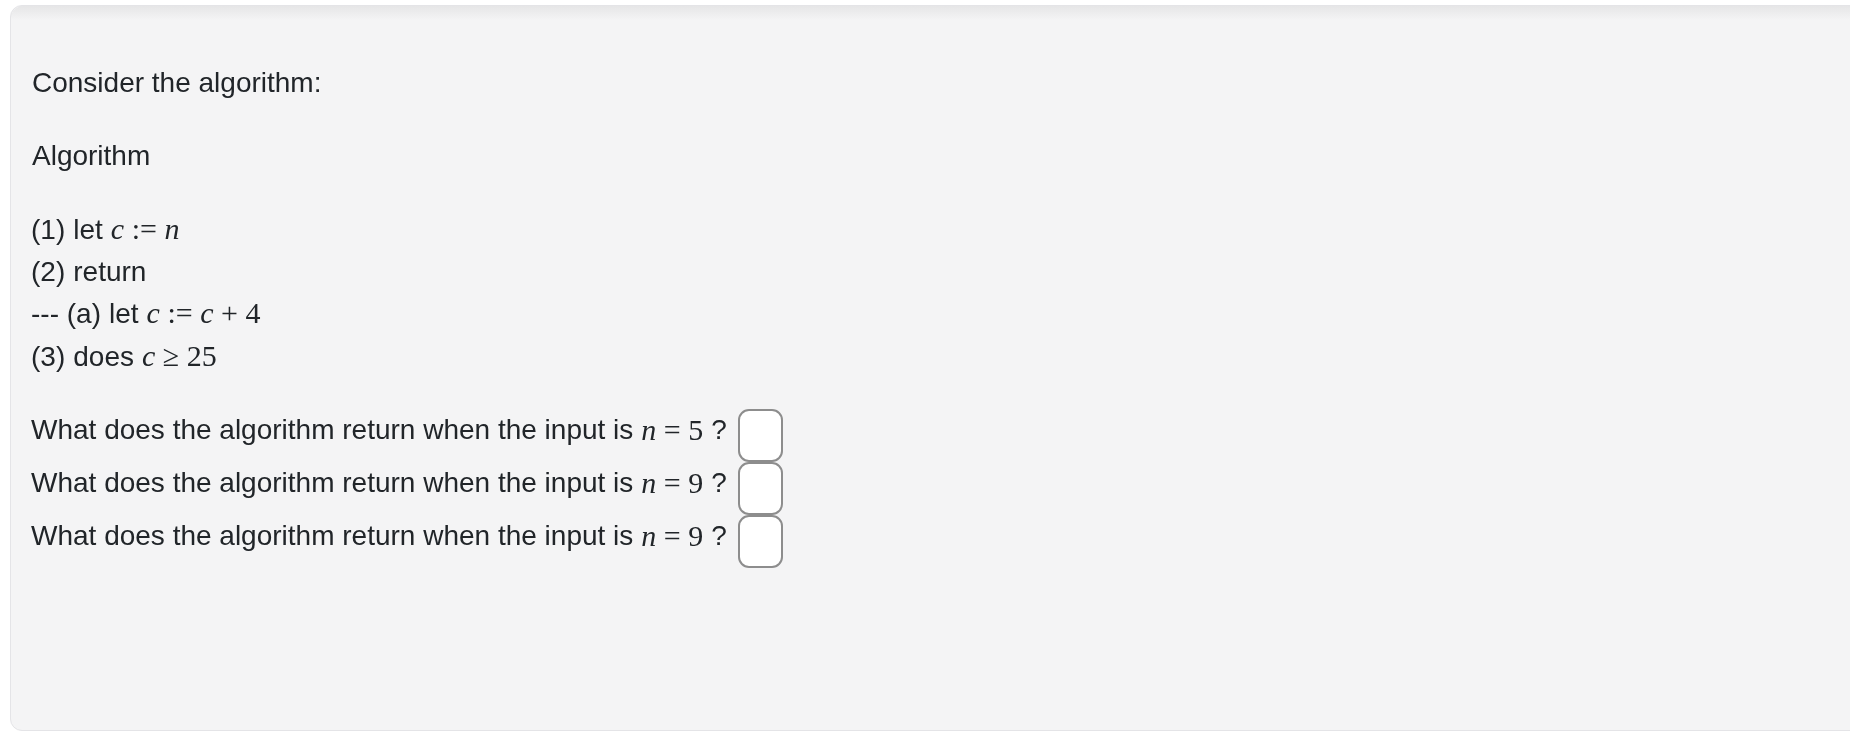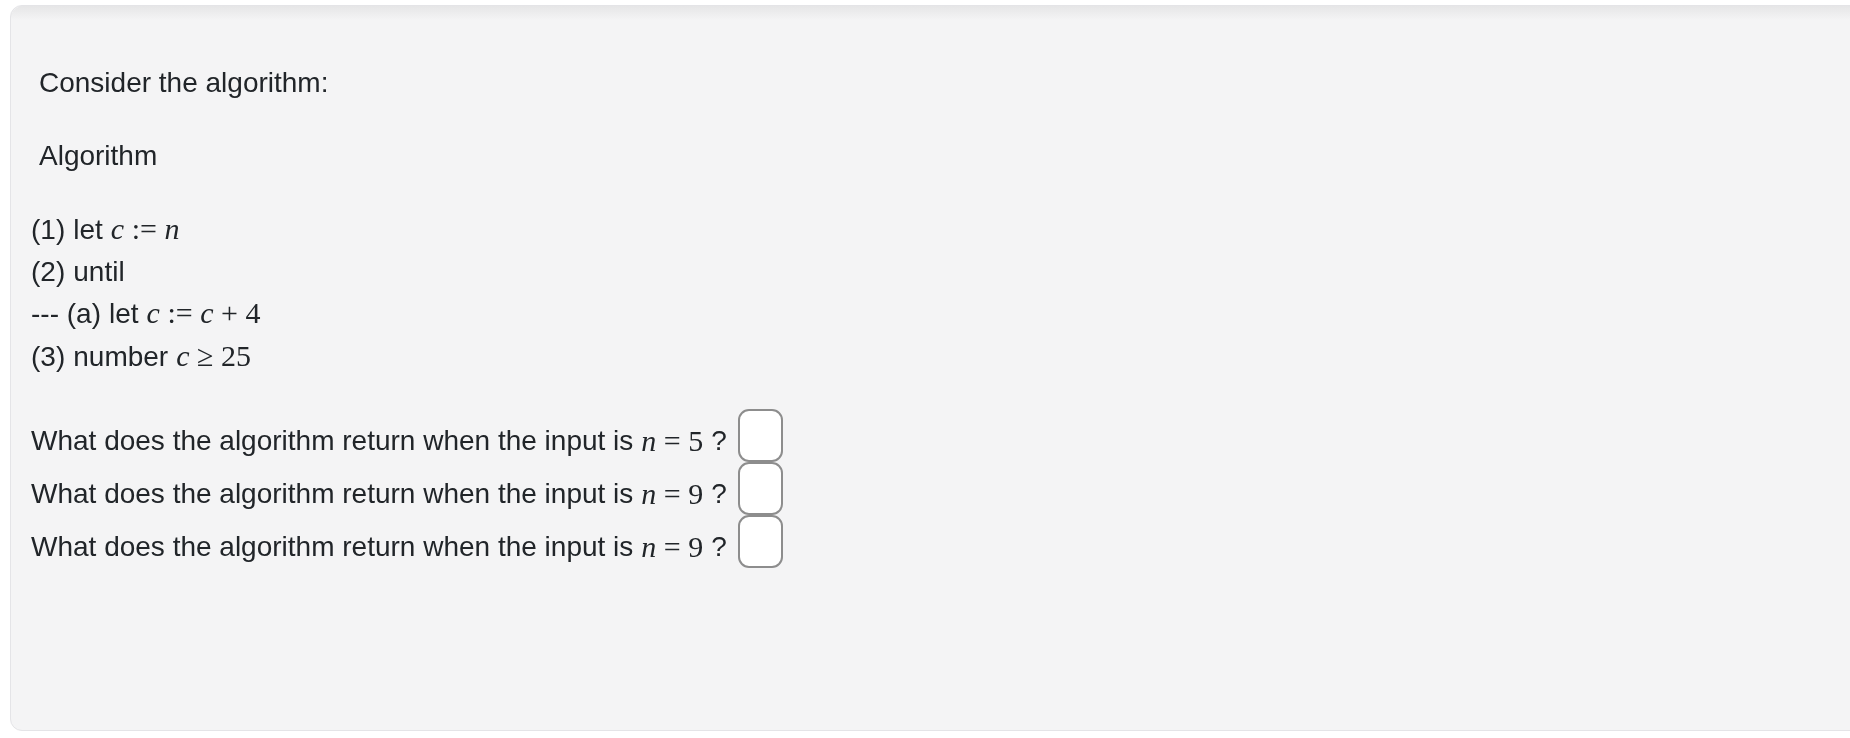--- a/index.html
+++ b/index.html
@@ -31,40 +31,40 @@
     border-radius: 12px 12px 0 0;
     pointer-events: none;
   }
   .content {
     position: relative;
     padding: 56px 40px 0 20px;
     color: #212529;
     font-size: 28px;
     line-height: 42px;
   }
-  .para { margin: 0 0 31px 8px; }
+  .para { margin: 0 0 31px 1px; }
   .bold { font-weight: 400; }
   .math {
     font-family: "Liberation Serif", serif;
     font-size: 30px;
     font-style: normal;
   }
   .mvar {
     font-family: "Liberation Serif", serif;
     font-size: 30px;
     font-style: italic;
   }
   .alg-block { margin-bottom: 32px; }
   .alg-line { line-height: 41.5px; white-space: pre; }
   .sp-r { margin-right: 8px; }
   .q-block { }
   .q-row {
     height: 53px;
     display: flex;
-    align-items: flex-end;
+    align-items: flex-start;
     white-space: pre;
   }
   .q-text { margin-right: 8px; }
   .q-mark { margin-left: 8px; }
   .answer-input {
     width: 45px;
     height: 53px;
     margin-left: 11px;
     flex: none;
     box-sizing: border-box;
@@ -86,25 +86,25 @@
   <div class="content">
 
     <p class="para">Consider the algorithm:</p>
 
     <p class="para bold">Algorithm</p>
 
 
     <div class="alg-block">
       <div class="alg-line"><span class="sp-r">(1)</span><span class="bold sp-r">let</span><span class="mvar">c</span><span class="math"> := </span><span class="mvar">n</span></div>
 
-      <div class="alg-line"><span class="sp-r">(2)</span><span class="bold">until</span></div>
+      <div class="alg-line"><span class="sp-r">(2)</span><span class="bold">return</span></div>
 
       <div class="alg-line"><span class="sp-r">--- (a)</span><span class="bold sp-r">let</span><span class="mvar">c</span><span class="math"> := </span><span class="mvar">c</span><span class="math"> + 4</span></div>
 
-      <div class="alg-line"><span class="sp-r">(3)</span><span class="bold sp-r">number</span><span class="mvar">c</span><span class="math"> ≥ 25</span></div>
+      <div class="alg-line"><span class="sp-r">(3)</span><span class="bold sp-r">does</span><span class="mvar">c</span><span class="math"> ≥ 25</span></div>
 
     </div>
 
     <div class="q-block">
       <div class="q-row"><span class="q-text">What does the algorithm return when the input is</span><span class="mvar">n</span><span class="math"> = 5</span><span class="q-mark">?</span><input class="answer-input" type="text" value="" style=""></div>
 
       <div class="q-row"><span class="q-text">What does the algorithm return when the input is</span><span class="mvar">n</span><span class="math"> = 9</span><span class="q-mark">?</span><input class="answer-input" type="text" value="" style=""></div>
 
       <div class="q-row"><span class="q-text">What does the algorithm return when the input is</span><span class="mvar">n</span><span class="math"> = 9</span><span class="q-mark">?</span><input class="answer-input" type="text" value="" style=""></div>
     </div>

